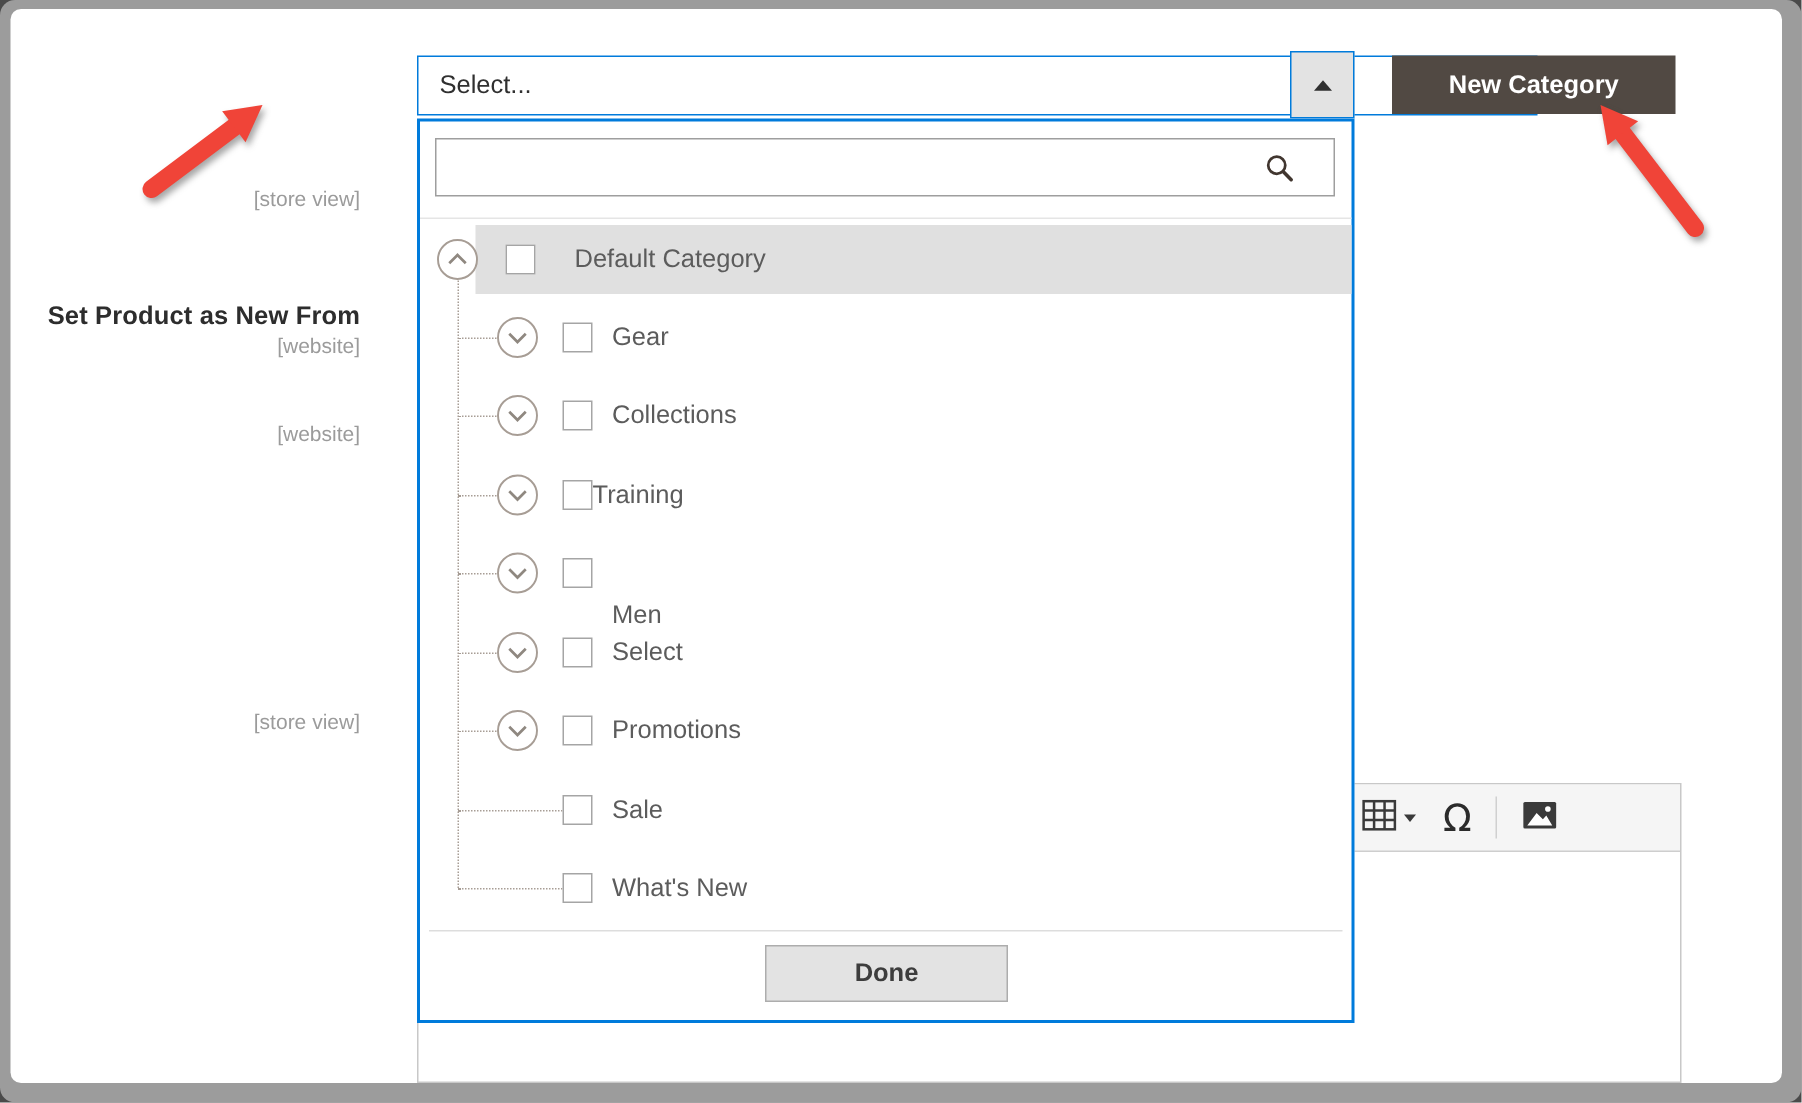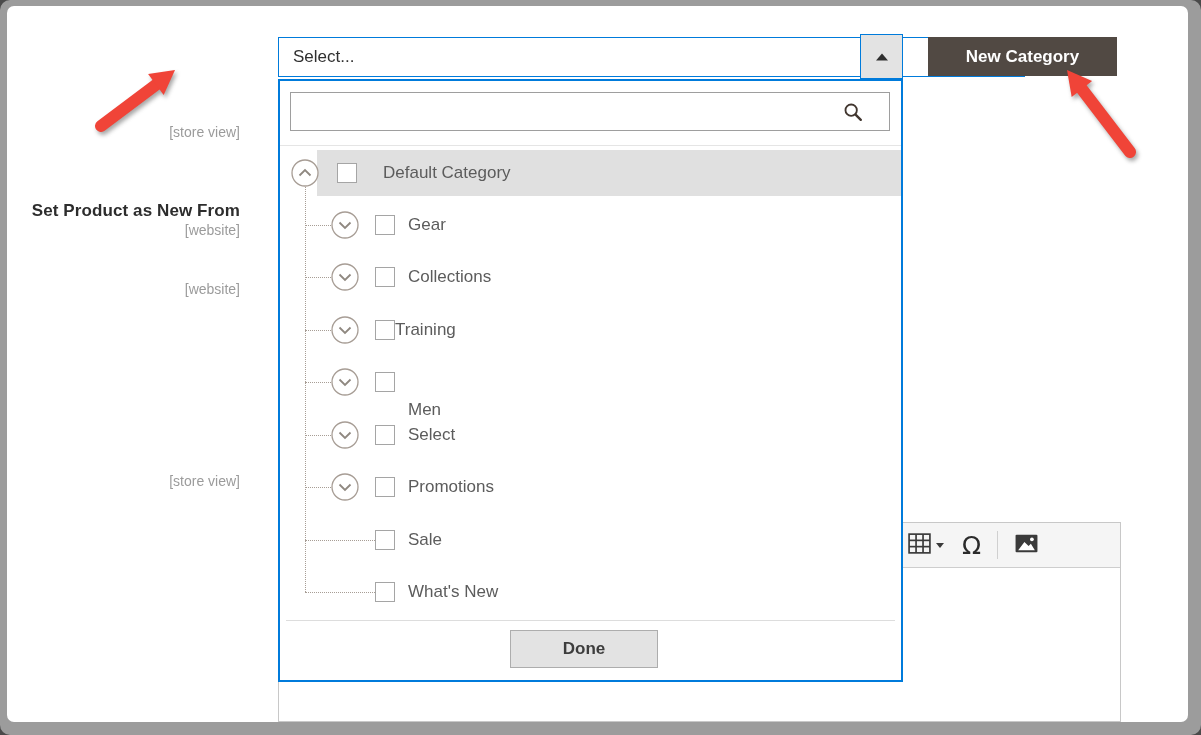--- a/index.html
+++ b/index.html
@@ -31,21 +31,21 @@
   .tb-caret { width:0; height:0; border-left:4.5px solid transparent; border-right:4.5px solid transparent; border-top:5px solid #3a3a3a; }
   .tb-omega { font-size:25px; color:#2b2b2b; line-height:1; font-family:"DejaVu Sans",sans-serif; }
   .tb-sep { width:1px; height:28px; background:#d0d0d0; }
 
   
   .dd-panel { position:absolute; left:278px; top:79px; width:625px; height:603px; background:#fff; border:2px solid #007bdb; z-index:10; }
   .dd-search { position:absolute; left:10px; top:11px; width:600px; height:39px; border:1px solid #9e9e9e; background:#fff; font-size:16px; color:#303030; padding:0 44px 0 12px; font-family:inherit; }
   .dd-search-icon { position:absolute; left:562px; top:20px; width:22px; height:22px; }
   .dd-sep-top { position:absolute; left:0; right:0; top:64px; height:1px; background:#e5e5e5; }
   .dd-divider { position:absolute; left:6px; right:6px; top:539px; height:1px; background:#dddddd; }
-  .done-btn { position:absolute; left:230px; top:549px; width:148px; height:38px; background:#e3e3e3; border:1px solid #adadad; font-size:17px; font-weight:600; color:#3d3d3d; font-family:inherit; cursor:pointer; }
+  .done-btn { position:absolute; left:230px; top:549px; width:162px; height:38px; background:#e3e3e3; border:1px solid #adadad; font-size:17px; font-weight:600; color:#3d3d3d; font-family:inherit; cursor:pointer; }
 
   
   .tree { position:absolute; inset:0; }
   .row-highlight { position:absolute; left:37px; width:584px; height:46px; background:#e0e0e0; }
   .dotted-v { position:absolute; left:25px; top:106px; height:405px; width:0; border-left:1px dotted #a79d95; }
   .dotted-h { position:absolute; height:0; border-top:1px dotted #a79d95; }
   .chev-circle { position:absolute; width:28px; height:28px; cursor:pointer; }
   .cbx { position:absolute; width:20px; height:20px; background:#fff; border:1px solid #a5a5a5; cursor:pointer; }
   .tree-lbl { position:absolute; font-size:17px; color:#5c5c5c; line-height:24px; white-space:nowrap; }
 

